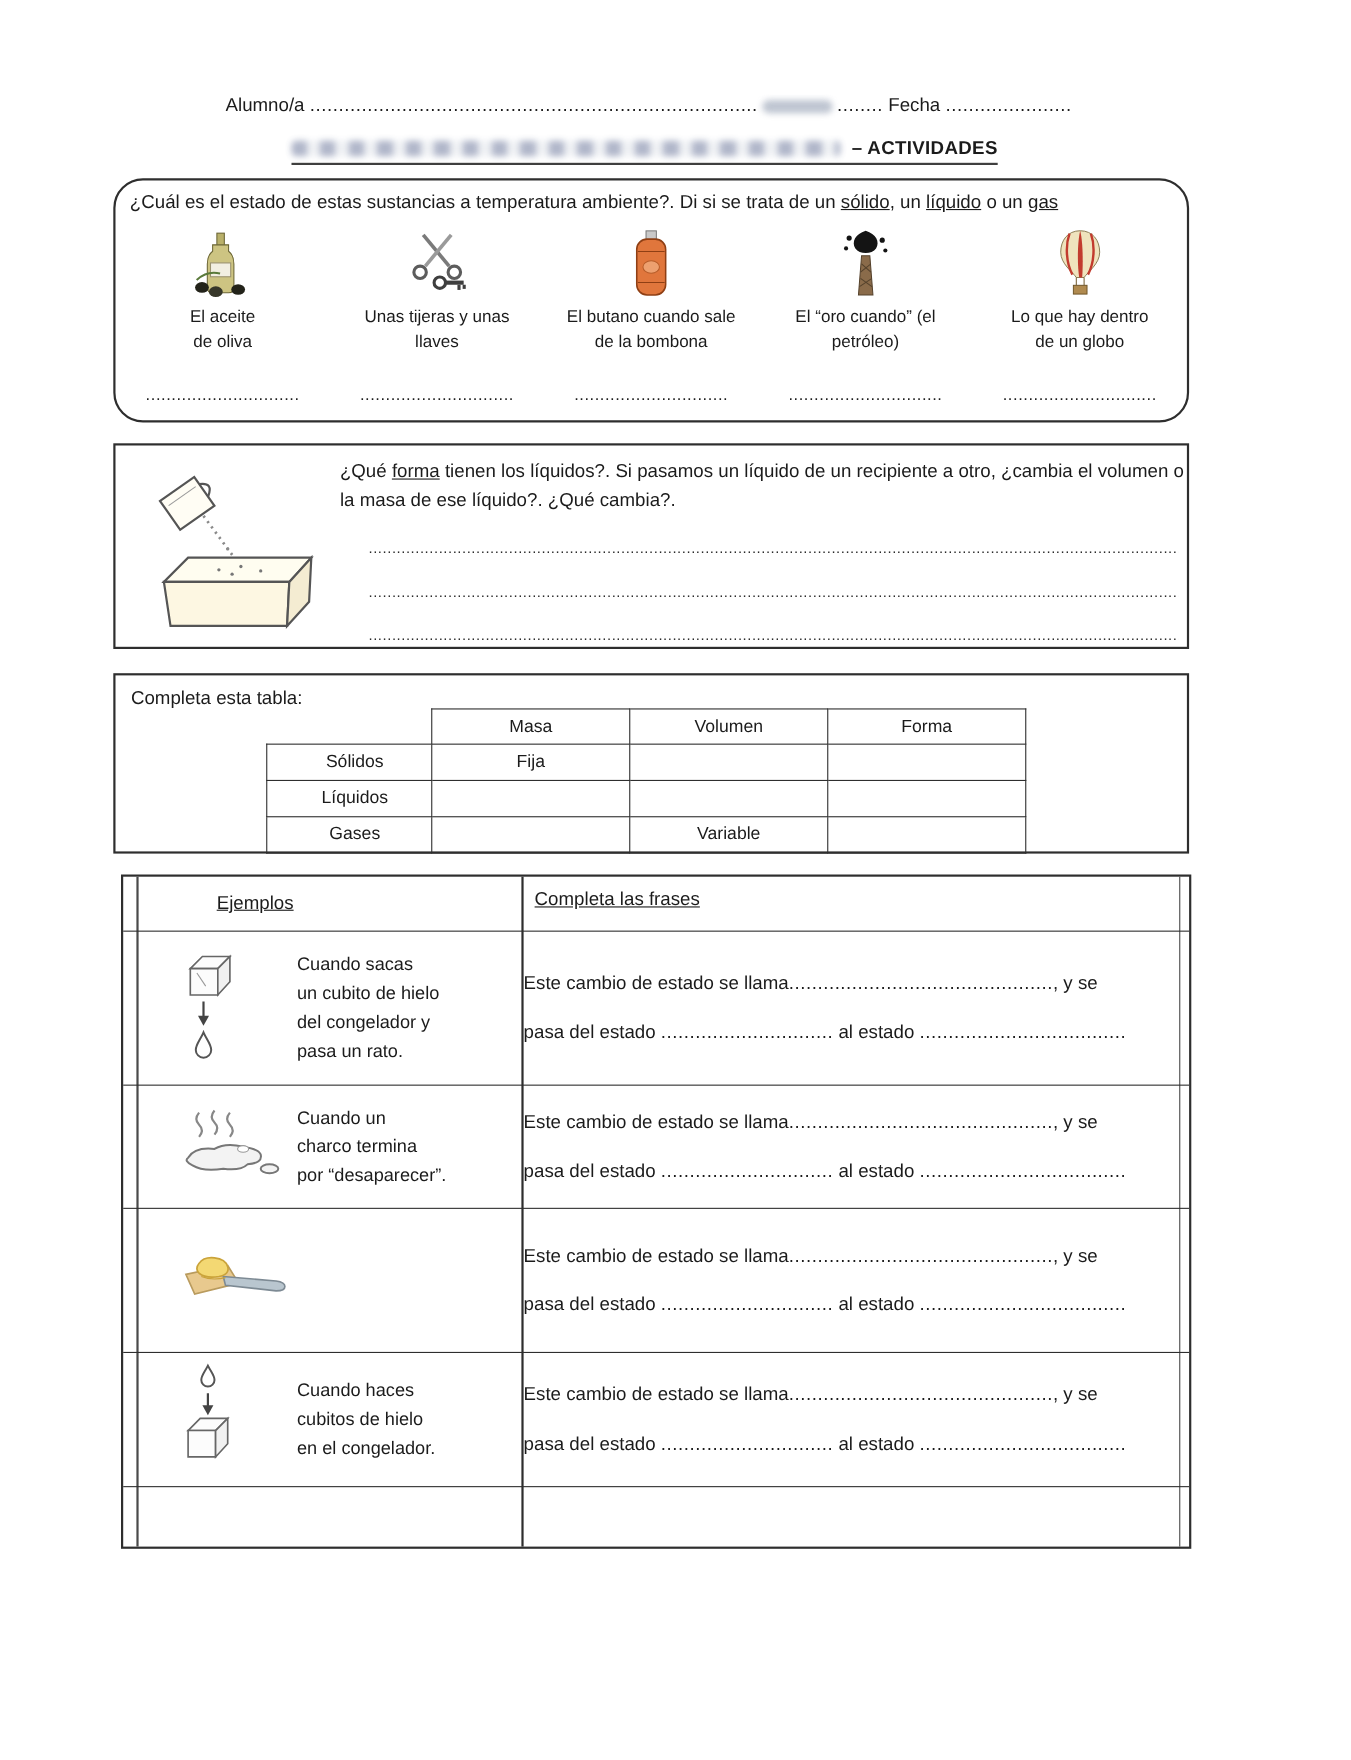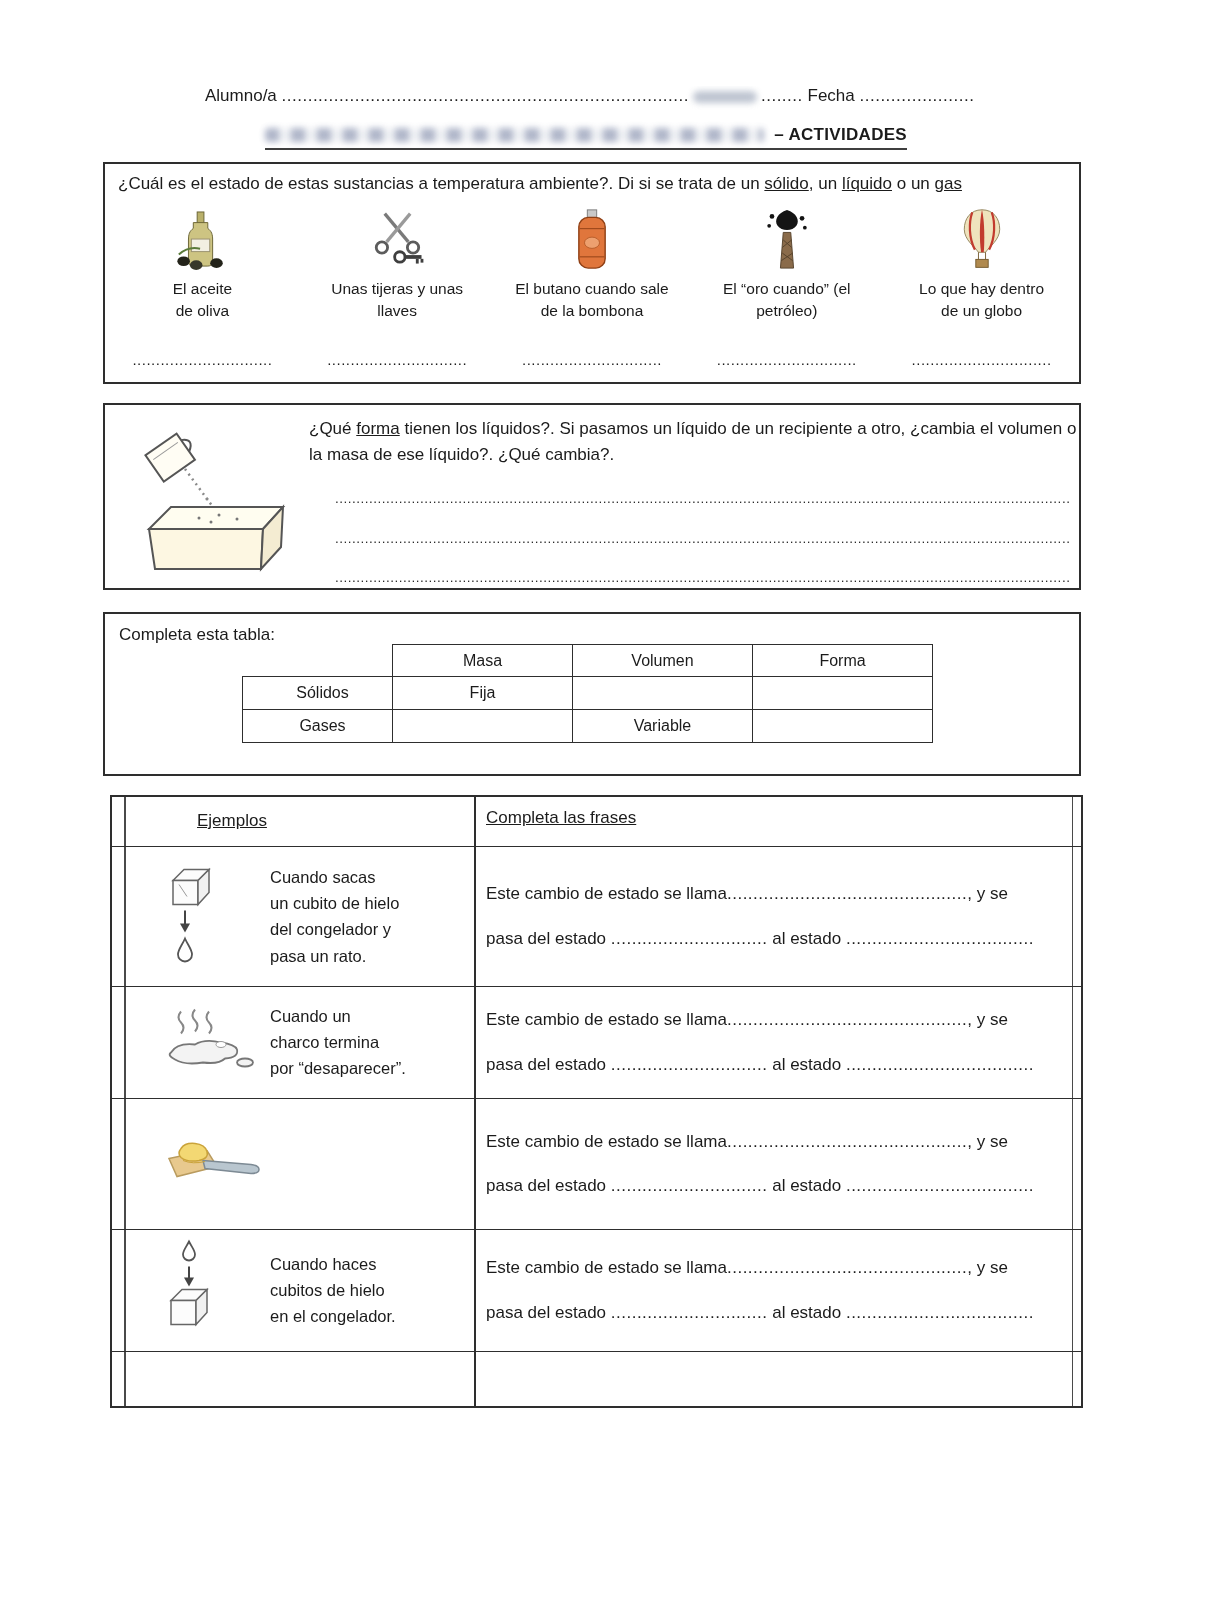--- a/index.html
+++ b/index.html
@@ -20,21 +20,21 @@
   .title-line { left:265px; top:122px; width:642px; height:28px; border-bottom:2px solid #3f3f3f; display:flex; align-items:center; }
   .scribble { flex:1; height:14px; margin-right:10px;
     background:repeating-linear-gradient(90deg, rgba(70,85,130,.5) 0 14px, rgba(160,170,190,.2) 14px 26px);
     filter:blur(3px); opacity:.85; border-radius:4px; }
   .doc-title { font-weight:bold; letter-spacing:.3px; }
 
   
   .wbox { border:2px solid #2e2e2e; background:#fff; }
 
   
-  .box1 { left:103px; top:162px; width:978px; height:222px; }
+  .box1 { left:103px; top:162px; width:978px; height:222px;border-radius:27px; }
   .box1 .q { padding:9px 13px 0 13px; line-height:1.35; }
   .s1-grid { position:absolute; left:0; right:0; top:42px; bottom:0; display:grid; grid-template-columns:repeat(5,1fr); }
   .s1-item { display:flex; flex-direction:column; align-items:center; text-align:center; padding-top:2px; }
   .s1-icon { height:62px; display:flex; align-items:flex-end; justify-content:center; }
   .s1-label { font-size:15.5px; line-height:1.4; margin-top:8px; }
   .s1-ans { margin-top:auto; margin-bottom:14px; font-size:15px; }
 
   
   .box2 { left:103px; top:403px; width:978px; height:187px; }
   .pour-icon { left:14px; top:14px; }
@@ -54,21 +54,21 @@
   
   .box4 { left:110px; top:795px; width:973px; height:613px; }
   .inner-rule-l { position:absolute; left:12px; top:0; bottom:0; width:1.5px; background:#4a4a4a; }
   .inner-rule-r { position:absolute; right:8px; top:0; bottom:0; width:1.5px; background:#4a4a4a; }
   .col-divider { position:absolute; left:362px; top:0; bottom:0; width:1.5px; background:#2e2e2e; }
   .s4-row { position:absolute; left:0; right:0; border-bottom:1.5px solid #2e2e2e; }
   .s4-hdr { top:0; height:50px; }
   .s4-hdr .lhead { position:absolute; left:85px; top:14px; }
   .s4-hdr .rhead { position:absolute; left:374px; top:11px; }
   .s4-left { position:absolute; left:13px; width:349px; top:0; bottom:0; }
-  .s4-right { position:absolute; left:364px; right:9px; top:0; bottom:0; display:flex; flex-direction:column; justify-content:center; gap:22px; padding-left:10px; }
+  .s4-right { position:absolute; left:364px; right:9px; top:0; bottom:0; display:flex; flex-direction:column; justify-content:center; gap:22px; }
   .s4-icon { position:absolute; left:38px; top:50%; transform:translateY(-50%); }
   .s4-ex { position:absolute; left:145px; top:50%; transform:translateY(-50%); width:200px; line-height:1.6; font-size:16.5px; }
   .phrase p { line-height:1.3; }
 </style>
 </head>
 <body>
 
 <div class="page">
 
   <div class="abs header-line">
@@ -215,20 +215,26 @@
         <th class="datacell hcell">Volumen</th>
         <th class="datacell hcell">Forma</th>
       </tr>
       <tr>
         <td class="rowlabel">Sólidos</td>
         <td class="datacell">Fija</td>
         <td class="datacell"></td>
         <td class="datacell"></td>
       </tr>
       <tr>
+        <td class="rowlabel">Líquidos</td>
+        <td class="datacell"></td>
+        <td class="datacell"></td>
+        <td class="datacell"></td>
+      </tr>
+      <tr>
         <td class="rowlabel">Gases</td>
         <td class="datacell"></td>
         <td class="datacell">Variable</td>
         <td class="datacell"></td>
       </tr>
     </tbody>
       </table>
   </div>
 
   <div class="abs wbox box4">

